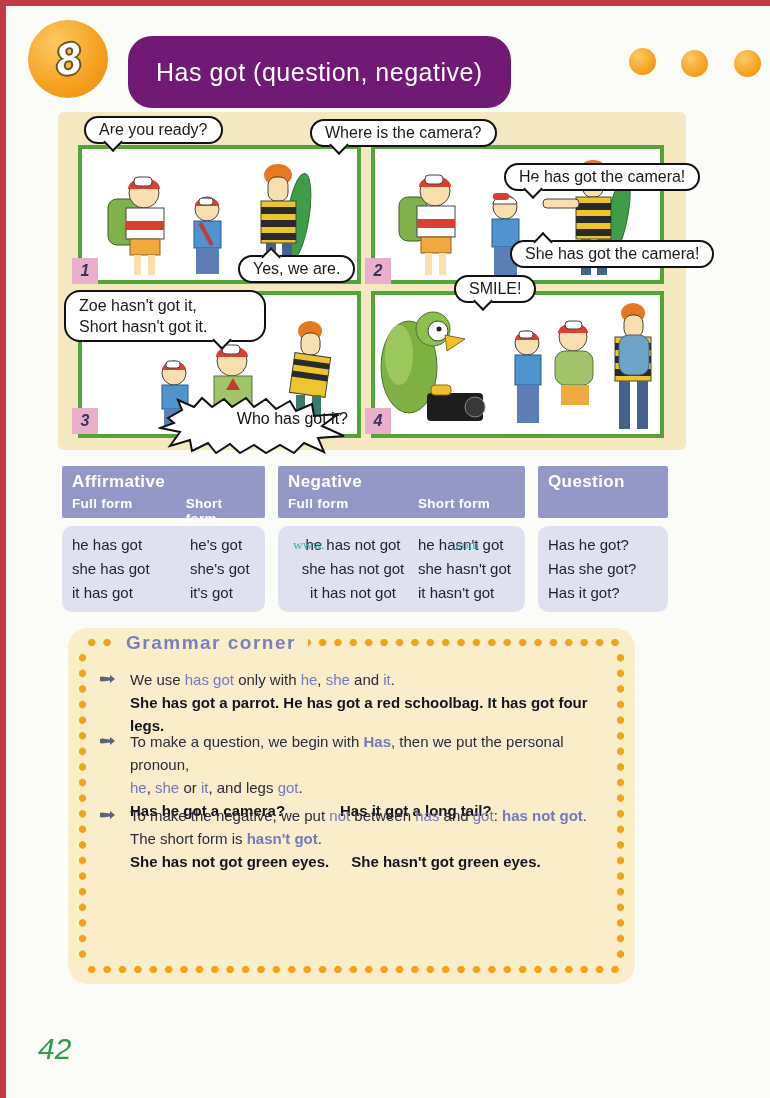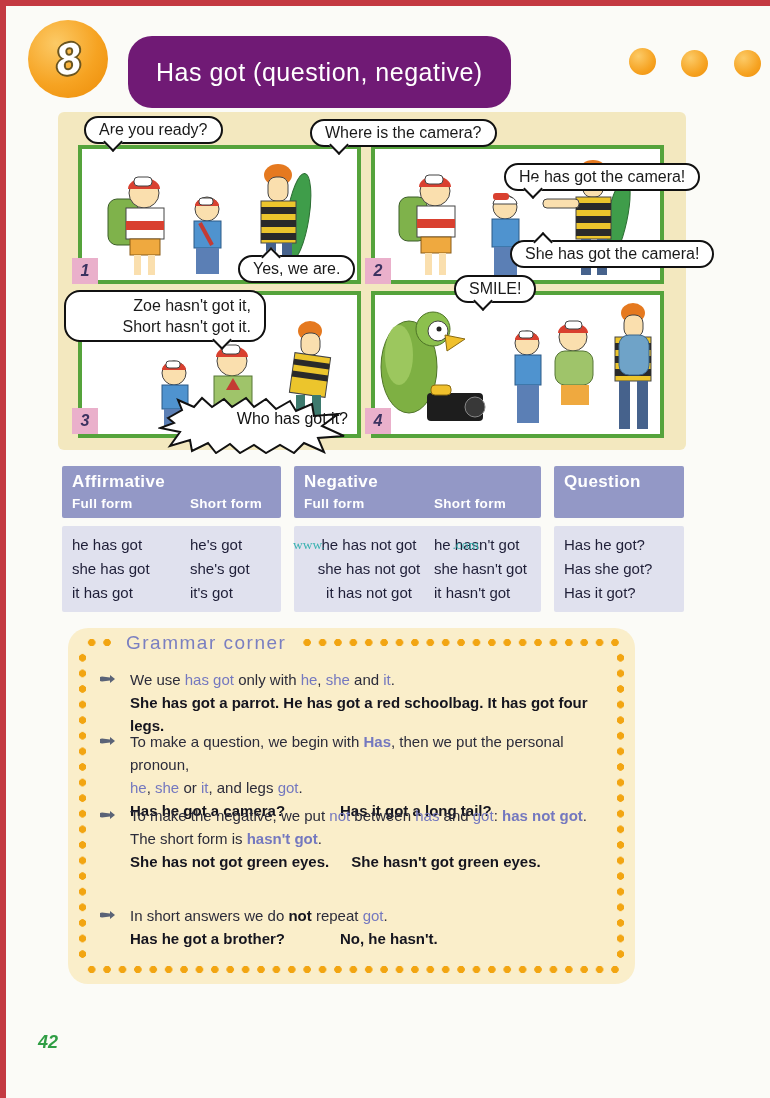--- a/index.html
+++ b/index.html
@@ -40,63 +40,63 @@
     padding:3px 13px;font-size:16px;color:#1a1a1a;white-space:nowrap;z-index:3;}
   .bubble .tail{position:absolute;width:12px;height:12px;background:#fff;transform:rotate(45deg);}
   .tail-down{top:calc(100% - 7px);left:20px;border-right:2px solid #111;border-bottom:2px solid #111;}
   .tail-down-r{top:calc(100% - 7px);left:75%;border-right:2px solid #111;border-bottom:2px solid #111;}
   .tail-up{top:-7px;left:24px;border-left:2px solid #111;border-top:2px solid #111;}
   .bub-are{left:26px;top:4px;}
   .bub-where{left:252px;top:7px;}
   .bub-he{left:446px;top:7px;margin-top:44px;}
   .bub-yes{left:180px;top:143px;}
   .bub-she{left:452px;top:128px;}
-  .bub-zoe{left:6px;top:178px;text-align:right;white-space:normal;width:172px;line-height:21px;}
+  .bub-zoe{left:6px;top:178px;text-align:left;white-space:normal;width:172px;line-height:21px;}
   .bub-smile{left:396px;top:163px;}
   .burst{position:absolute;left:100px;top:284px;width:190px;height:58px;z-index:3;}
   .burst-text{position:absolute;left:0;top:14px;width:100%;text-align:right;font-size:16px;color:#111;}
 
   
   .gtable{position:absolute;left:62px;top:466px;width:646px;display:flex;gap:13px;}
   .tgroup{display:flex;flex-direction:column;}
-  .tg1{width:219px;} .tg2{width:247px;} .tg3{width:130px;}
+  .tg1{width:203px;} .tg2{width:247px;} .tg3{width:130px;}
   .thead{background:#9398c6;color:#fff;height:52px;border-radius:2px;padding:6px 10px 0 10px;box-sizing:border-box;}
   .thead .gt{font-size:17px;font-weight:bold;letter-spacing:.4px;}
   .thead .subs{display:flex;font-size:13.5px;font-weight:bold;margin-top:4px;letter-spacing:.3px;}
   .tg1 .subs span:first-child{width:118px;} .tg2 .subs span:first-child{width:130px;}
-  .tbody{background:#e0e1ee;margin-top:8px;height:86px;border-radius:2px;padding:7px 10px;box-sizing:border-box;
+  .tbody{background:#e0e1ee;margin-top:8px;height:86px;border-radius:10px;padding:7px 10px;box-sizing:border-box;
     display:flex;font-size:15px;color:#1f1f38;line-height:24px;}
   .tbody .col{display:flex;flex-direction:column;}
   .tg1 .col.full{width:118px;} .tg2 .col.full{width:130px;align-items:center;}
   .watermark{position:absolute;left:293px;top:537px;width:186px;display:flex;justify-content:space-between;
     font-size:13.5px;color:#2aaeab;z-index:5;opacity:.9;font-family:"Liberation Serif",serif;}
 
   
   .grammar{position:absolute;left:68px;top:628px;width:567px;height:356px;background:#faeeca;border-radius:20px;}
   .dots-h{position:absolute;height:9px;background-image:radial-gradient(circle, #f2a512 3.4px, rgba(0,0,0,0) 4px);
     background-size:15.4px 9px;background-repeat:repeat-x;}
   .dots-v{position:absolute;width:9px;background-image:radial-gradient(circle, #f2a512 3.4px, rgba(0,0,0,0) 4px);
     background-size:9px 15.6px;background-repeat:repeat-y;}
   .dots-top{left:16px;right:16px;top:10px;}
   .dots-bottom{left:16px;right:16px;bottom:10px;}
   .dots-left{left:10px;top:22px;bottom:22px;}
   .dots-right{right:10px;top:22px;bottom:22px;}
   .g-title{position:absolute;left:46px;top:0;height:30px;line-height:30px;background:#faeeca;z-index:2;
-    padding:0 12px;color:#7a7fc1;font-size:19px;font-weight:normal;letter-spacing:1.5px;}
+    padding:0 12px;color:#7a7fc1;font-size:19px;font-weight:bold;letter-spacing:1.5px;}
   .bullet{position:absolute;left:32px;right:22px;font-size:15px;line-height:23px;color:#2c2c3a;}
   .bullet .bicon{position:absolute;left:0;top:5px;}
   .bullet .btext{margin-left:30px;}
   .bu1{top:40px;} .bu2{top:102px;} .bu3{top:176px;} .bu4{top:276px;}
   .seg-n{color:#2c2c3a;}
   .seg-p{color:#7478bf;}
   .seg-pb{color:#7478bf;font-weight:bold;}
   .seg-b{color:#15151f;font-weight:bold;}
   .seg-wb{color:#15151f;font-weight:bold;display:inline-block;min-width:188px;white-space:nowrap;padding-right:22px;}
 
-  .page-num{position:absolute;left:38px;top:1032px;color:#2f9e44;font-size:18px;font-weight:bold;font-style:italic;}
+  .page-num{position:absolute;left:38px;top:1032px;color:#2f9e44;font-size:30px;font-weight:normal;font-style:italic;}
 </style>
 </head>
 <body>
 
 <div class="edge-top"></div>
 <div class="edge-left"></div>
 
 <div class="unit-circle">
   <span>8</span>
 </div>
@@ -355,24 +355,15 @@
     <svg class="bicon" width="16" height="12" viewBox="0 0 16 12">
       <path d="M1 6 L6 2 L6 4.5 L14 3.5 A3 2.5 0 0 1 14 8.5 L6 7.5 L6 10 Z" fill="#5a6377" transform="rotate(180 8 6)"></path>
     </svg>
     <div class="btext">
       <div><span class="seg-n">To make the negative, we put </span><span class="seg-p">not</span><span class="seg-n"> between </span><span class="seg-p">has</span><span class="seg-n"> and </span><span class="seg-p">got</span><span class="seg-n">: </span><span class="seg-pb">has not got</span><span class="seg-n">.</span></div>
       <div><span class="seg-n">The short form is </span><span class="seg-pb">hasn't got</span><span class="seg-n">.</span></div>
       <div><span class="seg-wb">She has not got green eyes.</span><span class="seg-b">She hasn't got green eyes.</span></div>
     </div>
   </div>
 
-  <div class="bullet bu4">
-    <svg class="bicon" width="16" height="12" viewBox="0 0 16 12">
-      <path d="M1 6 L6 2 L6 4.5 L14 3.5 A3 2.5 0 0 1 14 8.5 L6 7.5 L6 10 Z" fill="#5a6377" transform="rotate(180 8 6)"></path>
-    </svg>
-    <div class="btext">
-      <div><span class="seg-n">In short answers we do </span><span class="seg-b">not</span><span class="seg-n"> repeat </span><span class="seg-p">got</span><span class="seg-n">.</span></div>
-      <div><span class="seg-wb">Has he got a brother?</span><span class="seg-b">No, he hasn't.</span></div>
-    </div>
-  </div>
 </div>
 
 <div class="page-num">42</div>
 
 </body></html>

